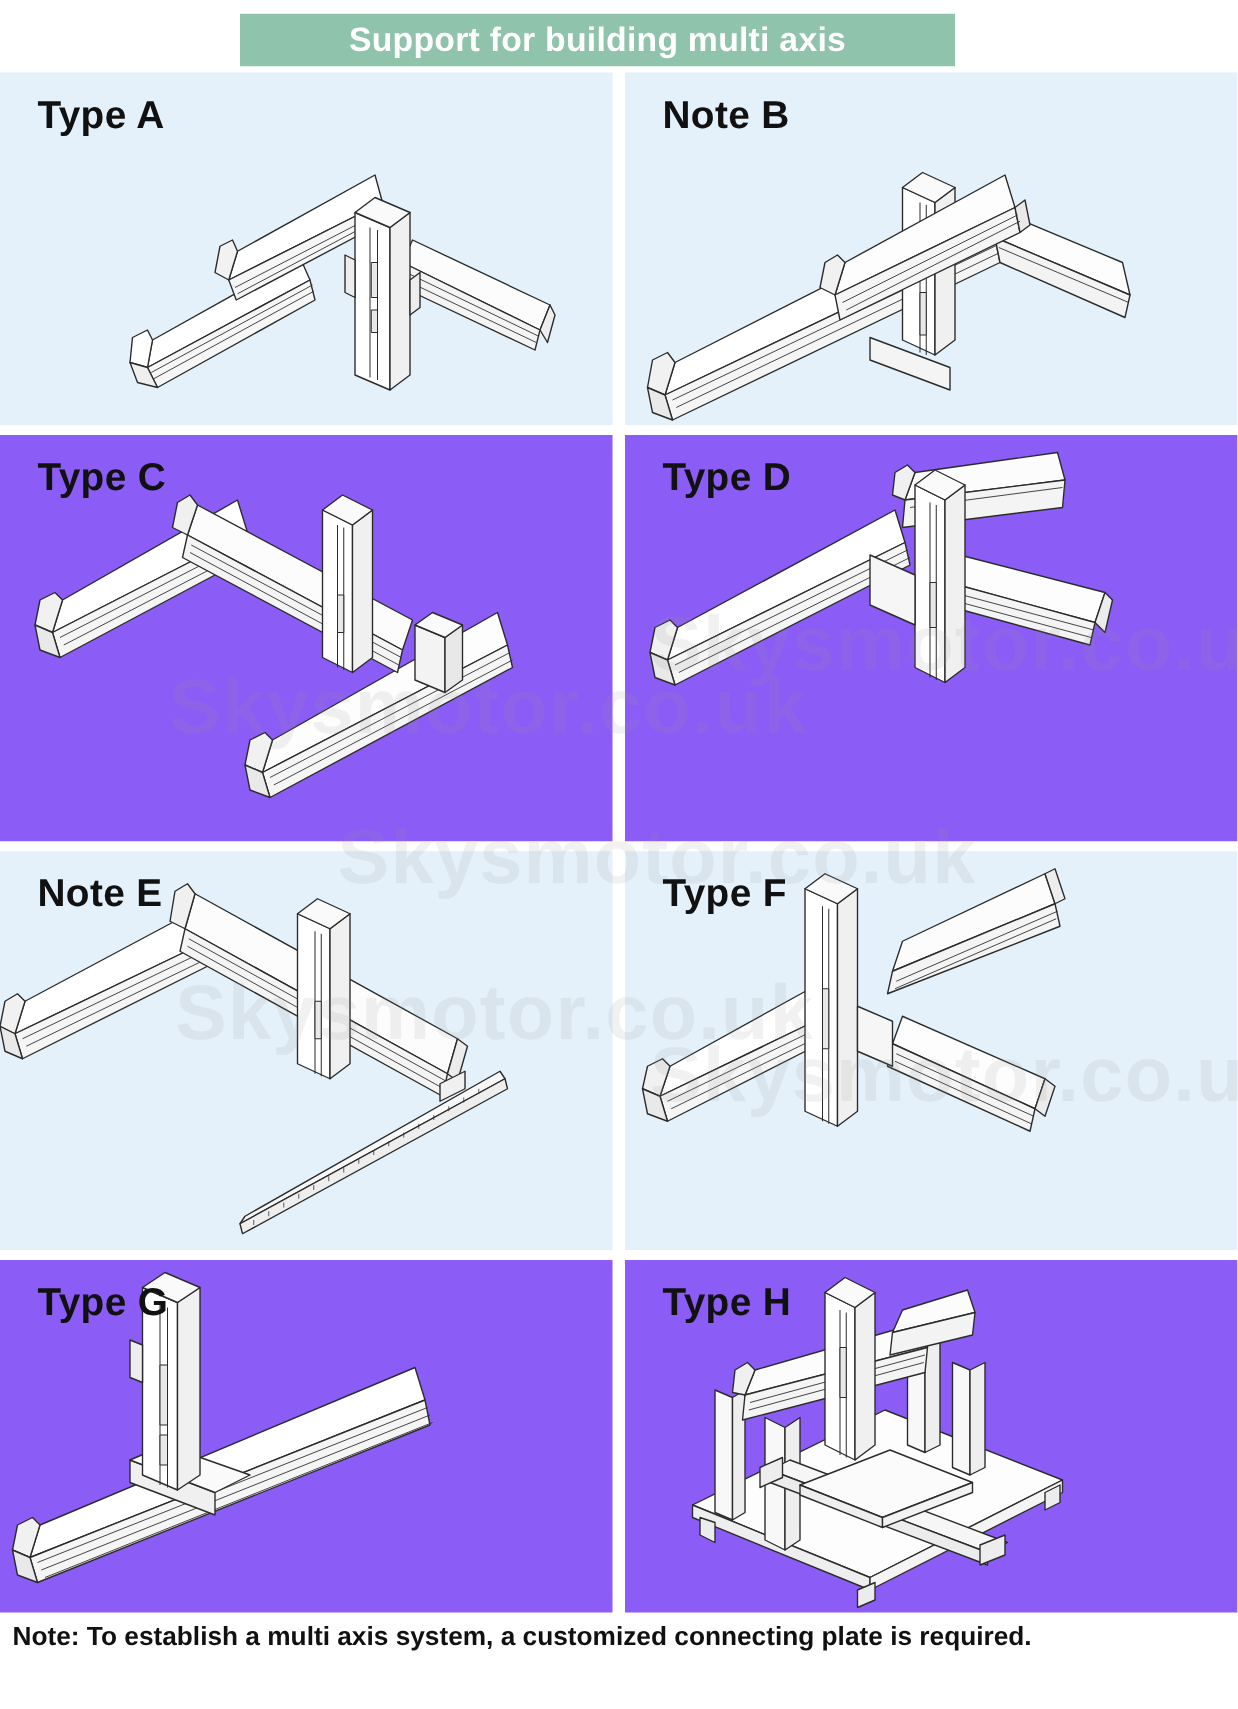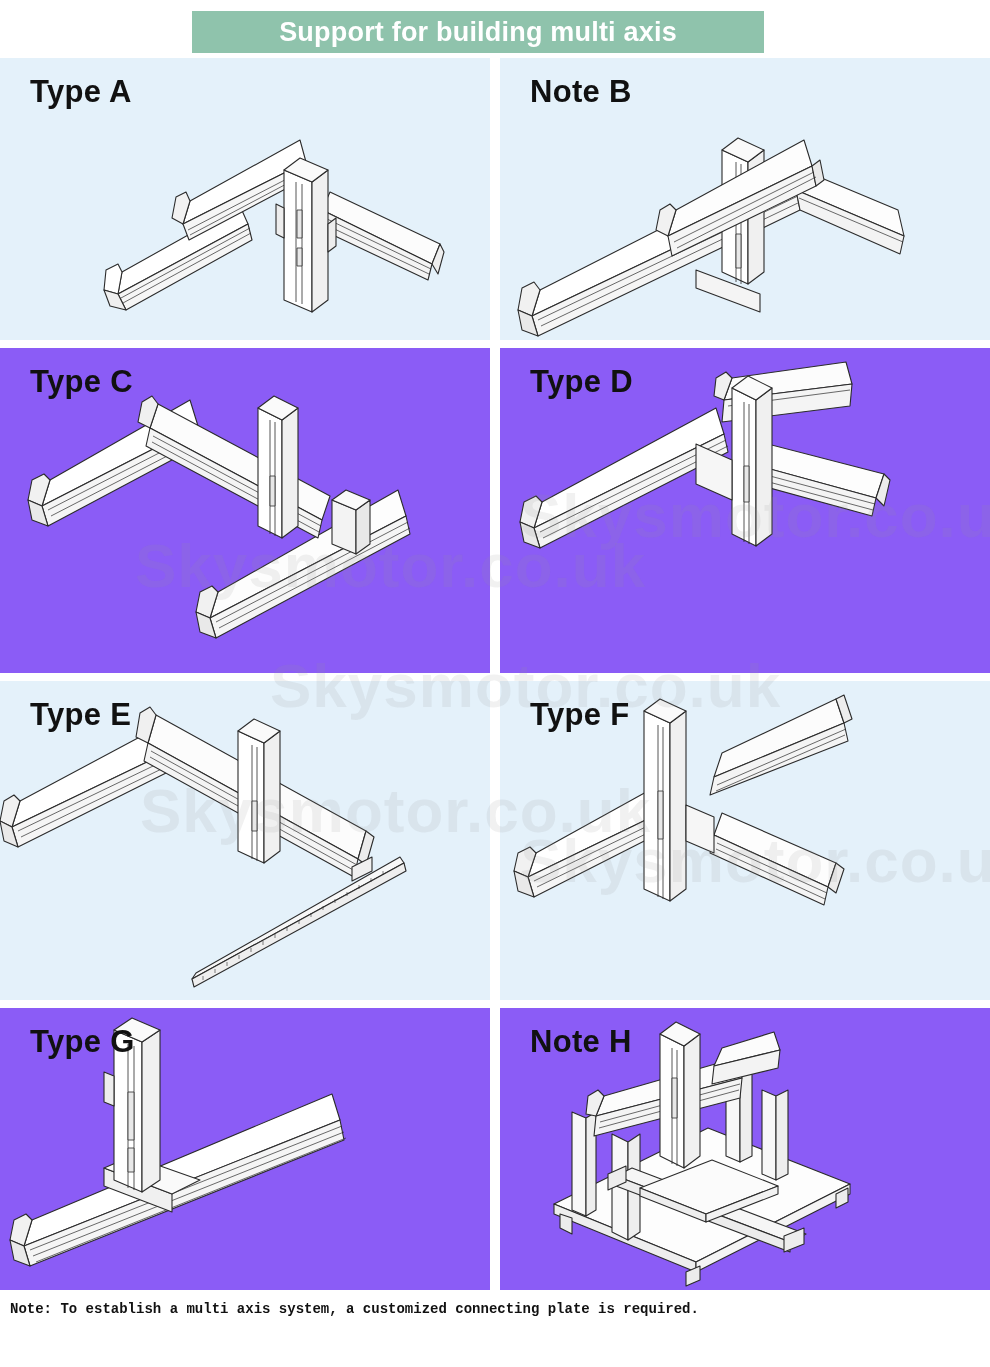--- a/index.html
+++ b/index.html
@@ -77,25 +77,24 @@
   .wm3 { left:270px; top:650px; }
   .wm4 { left:140px; top:775px; }
   .wm5 { left:520px; top:825px; }
 
   
   .note {
     position:absolute;
     left:0; top:1295px;
     width:990px;
     padding:0 10px;
-    font-size:14px;
+    font-size:21px;
     font-weight:bold;
     color:#111;
     line-height:29px;
-    font-family:Liberation Mono, monospace;
   }
   .note div { white-space:nowrap; }
 </style>
 </head>
 <body>
 
 <div id="sheet">
 
   <div class="banner-row">
     <div class="banner">
@@ -302,21 +301,21 @@
 
             <path d="M196 96 L196 136 L232 152 L232 112 Z" fill="#f6f6f6"></path>
           </g>
         </svg>
       </div>
     </div>
 
     <div class="gap" style="grid-column:1 / -1"></div>
 
     <div class="cell blue">
-      <div class="type-label">Type E</div>
+      <div class="type-label">Note E</div>
       <div class="art">
         <svg viewBox="0 0 490 319" xmlns="http://www.w3.org/2000/svg">
           <g fill="#ffffff" stroke="#2b2b2b" stroke-width="1.1" stroke-linejoin="round">
 
             <path d="M12 146 L20 120 L166 42 L174 68 Z"></path>
             <path d="M12 146 L20 120 L14 114 L4 120 L0 140 Z" fill="#f1f1f1"></path>
             <path d="M12 146 L174 68 L178 86 L18 166 Z" fill="#f5f5f5"></path>
             <path d="M0 140 L12 146 L18 166 L4 160 Z" fill="#e9e9e9"></path>
             <g stroke-width=".7" fill="none">
               <path d="M18 150 L176 74"></path>
@@ -449,21 +448,21 @@
 
             <path d="M104 64 L104 94 L114 98 L114 68 Z" fill="#ededed"></path>
           </g>
         </svg>
       </div>
     </div>
 
     <div class="gap"></div>
 
     <div class="cell gray">
-      <div class="type-label">Note H</div>
+      <div class="type-label">Type H</div>
       <div class="art">
         <svg viewBox="0 0 490 282" xmlns="http://www.w3.org/2000/svg">
           <g fill="#ffffff" stroke="#2b2b2b" stroke-width="1.1" stroke-linejoin="round">
 
             <path d="M54 196 L196 254 L350 176 L208 120 Z" fill="#fdfdfd"></path>
             <path d="M54 196 L54 206 L196 264 L196 254 Z" fill="#eeeeee"></path>
             <path d="M196 254 L196 264 L350 186 L350 176 Z" fill="#f4f4f4"></path>
 
             <path d="M60 206 L60 220 L72 226 L72 210 Z" fill="#ececec"></path>
             <path d="M186 264 L186 278 L200 272 L200 258 Z" fill="#ececec"></path>

